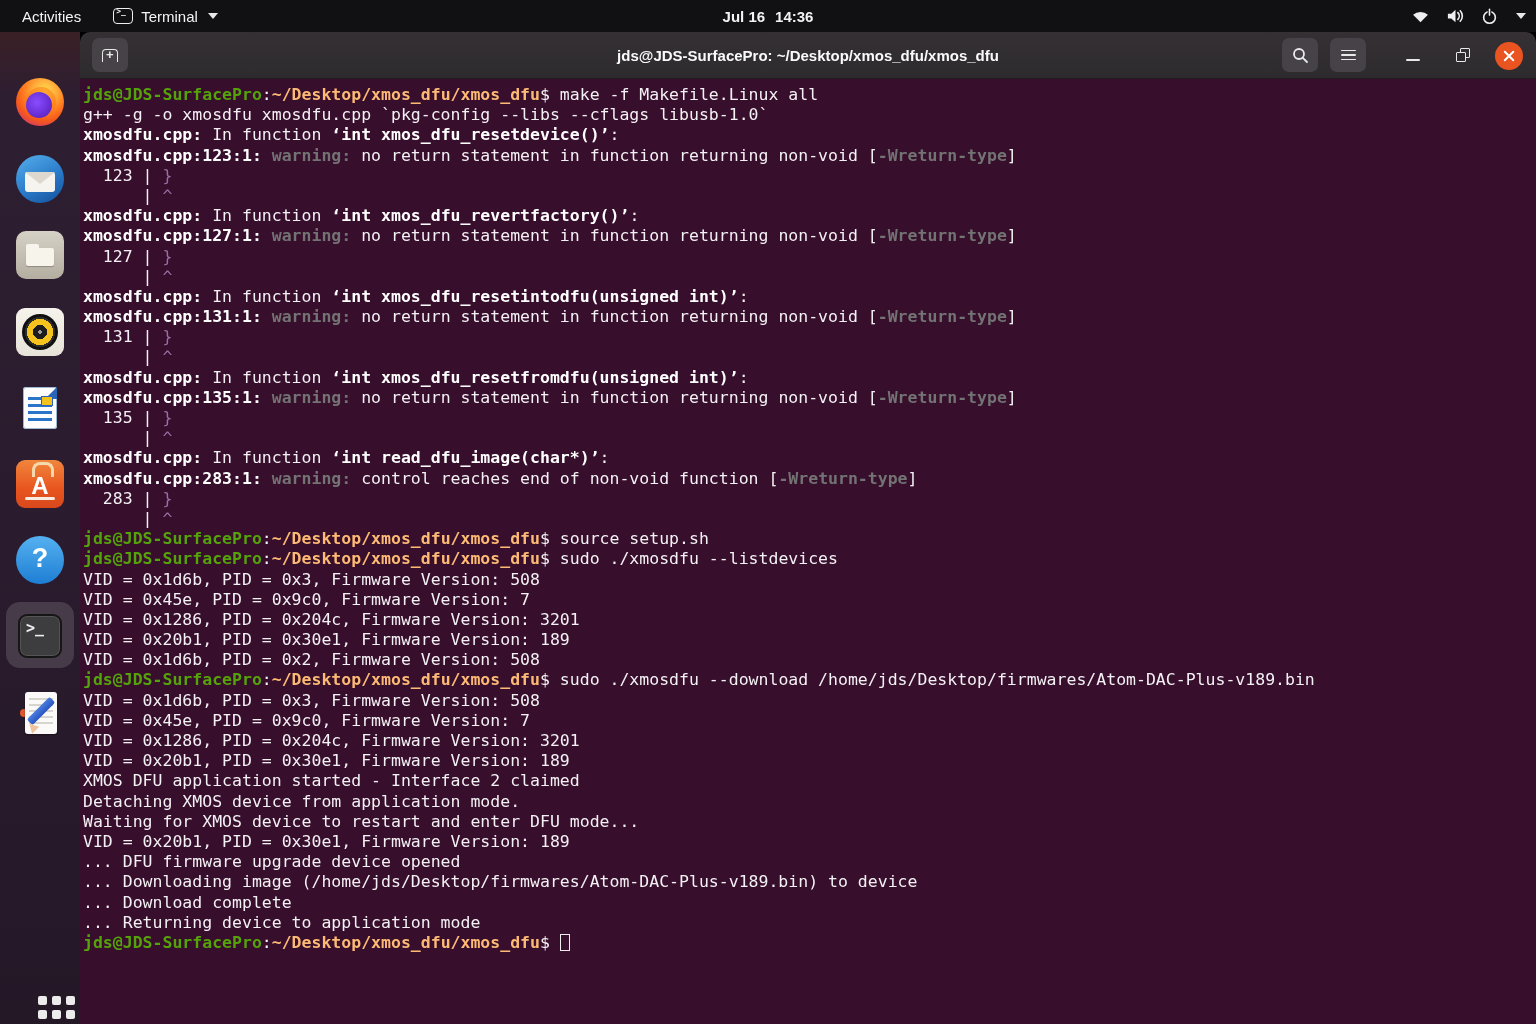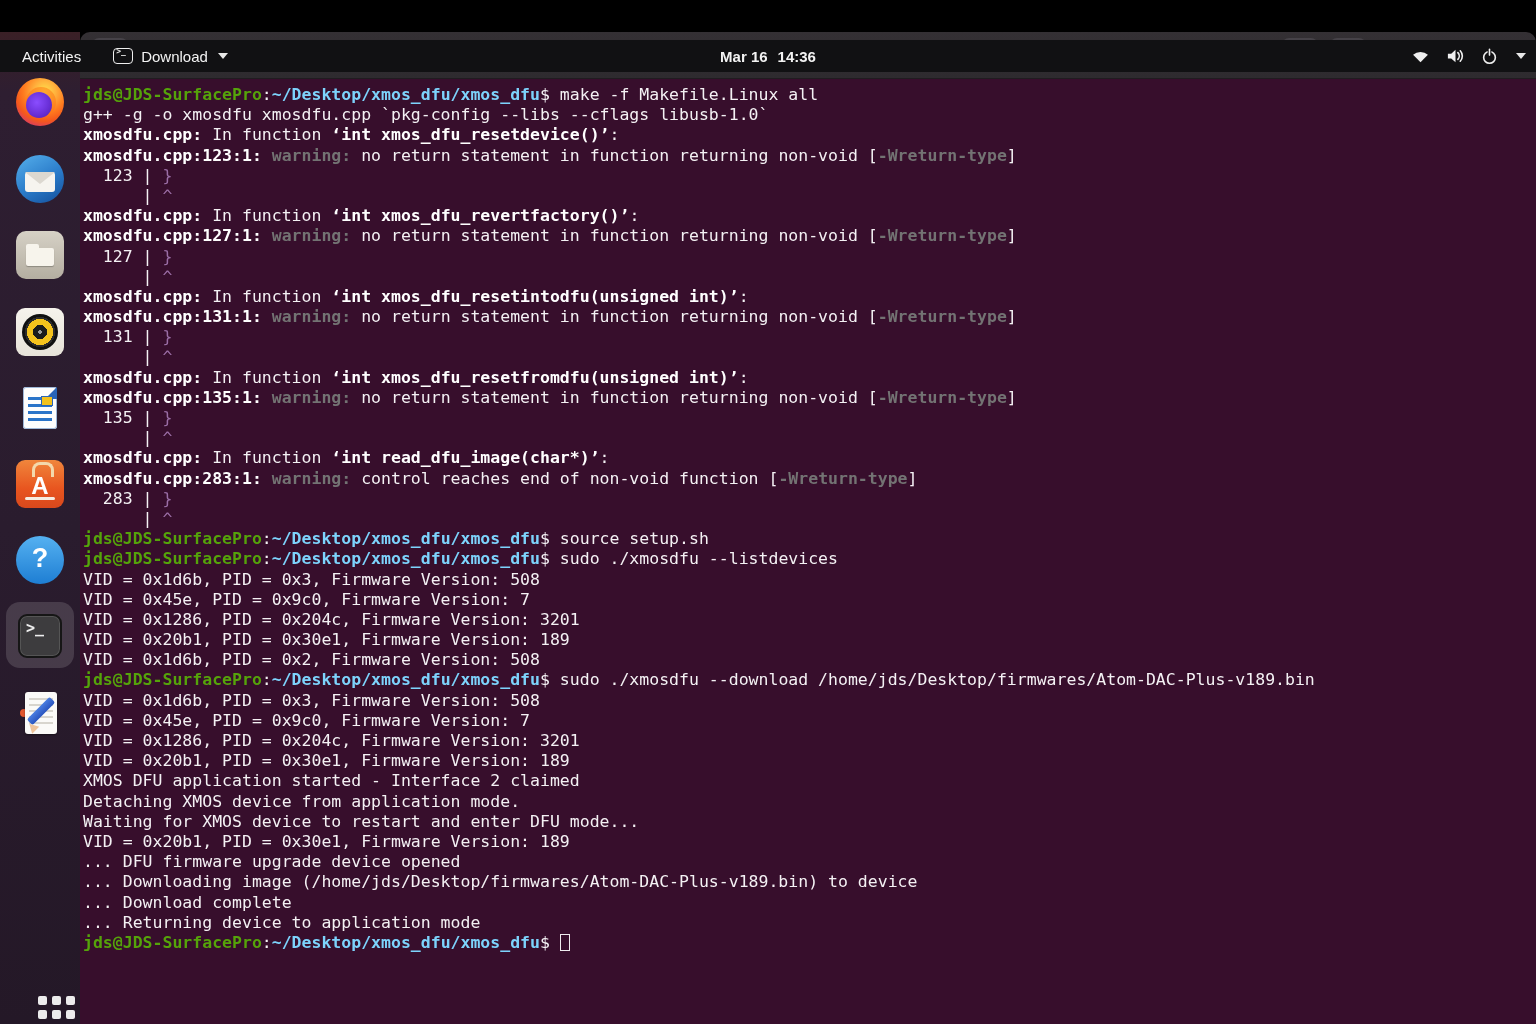--- a/index.html
+++ b/index.html
@@ -1,19 +1,19 @@
 <!DOCTYPE html>
 <html><head>
 <meta charset="utf-8">
 <style>
   * { margin:0; padding:0; box-sizing:border-box; }
   html,body { width:1536px; height:1024px; overflow:hidden; background:#000; font-family:"Liberation Sans",sans-serif; }
 
   
-  .top-bar { position:absolute; left:0; top:0; width:1536px; height:32px; background:#111113; color:#f3f3f3; display:flex; align-items:center; font-size:15px; z-index:30;margin-top:40px; }
+  .top-bar { position:absolute; left:0; top:0; width:1536px; height:32px; background:#111113; color:#f3f3f3; display:flex; align-items:center; font-size:15px; z-index:30; }
   .tb-left { display:flex; align-items:center; gap:26px; padding-left:16px; }
   .tb-activities { padding:2px 6px; }
   .tb-appmenu { display:flex; align-items:center; gap:8px; }
   .tb-appicon { width:20px; height:16px; border:1.6px solid #efefef; border-radius:4px; position:relative; }
   .tb-appicon::after { content:">_"; position:absolute; left:2px; top:-2px; font-family:"DejaVu Sans Mono",monospace; font-size:8px; font-weight:bold; color:#efefef; }
   .tb-caret { width:0; height:0; border-left:5px solid transparent; border-right:5px solid transparent; border-top:6px solid #e8e8e8; margin-left:2px; }
   .tb-clock { position:absolute; left:0; right:0; top:0; height:32px; display:flex; align-items:center; justify-content:center; gap:10px; font-weight:600; pointer-events:none; }
   .tb-right { position:absolute; right:10px; top:0; height:32px; display:flex; align-items:center; gap:16px; }
   .tb-right svg { display:block; }
 
@@ -89,39 +89,39 @@
   .win-close .x::before,.win-close .x::after { content:""; position:absolute; left:6px; top:0; width:2.2px; height:14px; background:#fff; border-radius:1px; }
   .win-close .x::before { transform:rotate(45deg); }
   .win-close .x::after { transform:rotate(-45deg); }
 
   .term-body { position:relative; height:945px; background:#370e2c; padding:6px 0 0 3px; }
   .term-out { font-family:"DejaVu Sans Mono","Liberation Mono",monospace; font-size:16.5px; line-height:20.2px; white-space:pre; color:#f4f1f4; }
   .tline { height:20.2px; }
   .c-w { color:#f4f1f4; }
   .c-W { color:#ffffff; font-weight:bold; }
   .c-g { color:#55a30a; font-weight:bold; }
-  .c-b { color:#7dd3fc; font-weight:bold; }
+  .c-b { color:#fdba74; font-weight:bold; }
   .c-p { color:#9a6da5; }
   .c-P { color:#737373; font-weight:bold; }
   .cursor { display:inline-block; width:10px; height:17px; border:1.6px solid #efecef; vertical-align:-3px; }
 </style>
 </head>
 <body>
 
 <div class="top-bar">
   <div class="tb-left">
     <div class="tb-activities">Activities</div>
     <div class="tb-appmenu">
       <span class="tb-appicon"></span>
-      <span>Download</span>
+      <span>Terminal</span>
       <span class="tb-caret"></span>
     </div>
   </div>
   <div class="tb-clock">
-    <span>Mar 16</span>
+    <span>Jul 16</span>
     <span>14:36</span>
   </div>
   <div class="tb-right">
     <svg width="19" height="16" viewBox="0 0 20 16">
       <path d="M10 14.5 L2.2 6.8 A11.5 11.5 0 0 1 17.8 6.8 Z" fill="#efefef"></path>
     </svg>
     <svg width="19" height="16" viewBox="0 0 20 16">
       <path d="M2 5.5 h3.5 L10 1.5 v13 L5.5 10.5 H2 Z" fill="#efefef"></path>
       <path d="M12.5 4.5 a5 5 0 0 1 0 7" stroke="#efefef" stroke-width="1.7" fill="none" stroke-linecap="round"></path>
       <path d="M15 2.5 a8 8 0 0 1 0 11" stroke="#efefef" stroke-width="1.7" fill="none" stroke-linecap="round"></path>
@@ -197,20 +197,21 @@
         <span></span>
         <span></span>
         <span></span>
         <span></span>
     </div>
   </div>
 </div>
 
 <div class="window">
   <div class="headerbar">
+    <div class="hb-title">jds@JDS-SurfacePro: ~/Desktop/xmos_dfu/xmos_dfu</div>
     <div class="hb-btn newtab-btn">
       <span class="newtab-glyph"></span>
     </div>
     <div class="hb-btn search-btn">
       <svg width="17" height="17" viewBox="0 0 17 17">
         <circle cx="7" cy="7" r="5" stroke="#e9e9e9" stroke-width="1.8" fill="none"></circle>
         <line x1="10.8" y1="10.8" x2="15" y2="15" stroke="#e9e9e9" stroke-width="1.8" stroke-linecap="round"></line>
       </svg>
     </div>
     <div class="hb-btn menu-btn">

